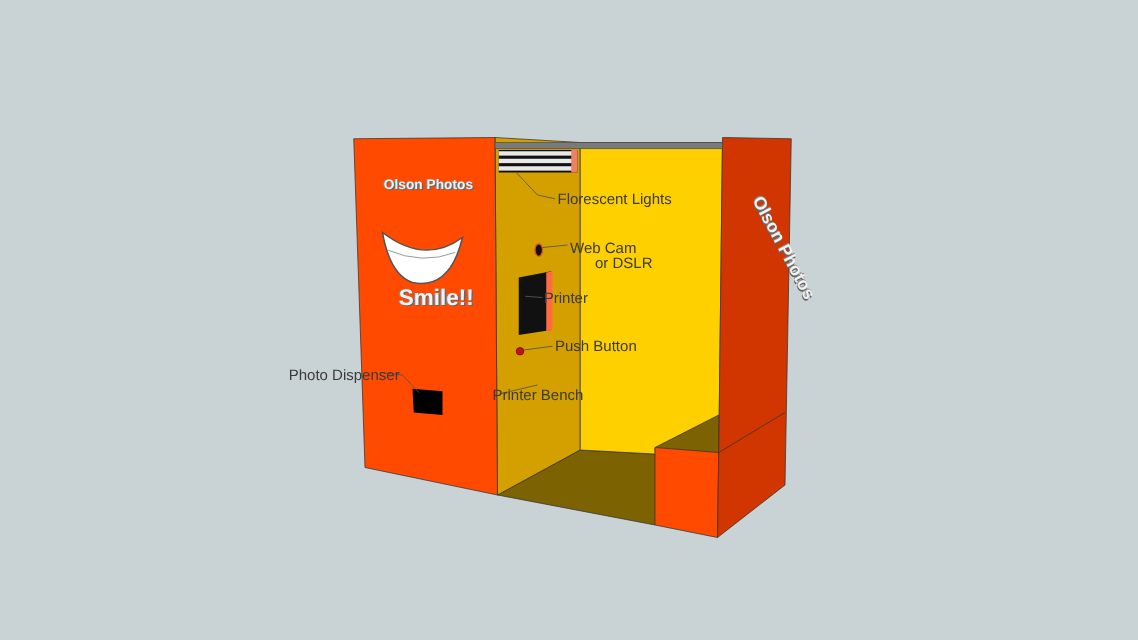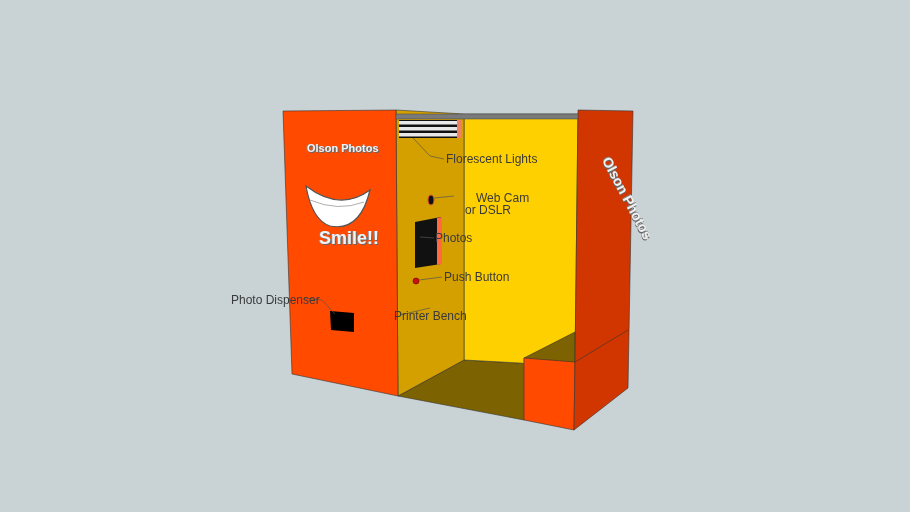--- a/index.html
+++ b/index.html
@@ -62,19 +62,19 @@
       <line x1="400" y1="315" x2="430" y2="308"></line>
       <polyline points="304,298 322,300 335,314"></polyline>
     </g>
   </svg>
 
   <div class="sign" style="left:307px;top:142px;font-size:11px;">Olson Photos</div>
   <div class="sign" style="left:319px;top:228px;font-size:18px;">Smile!!</div>
   <div class="sign" style="left:582px;top:190px;font-size:14px;transform:rotate(62deg);transform-origin:center;">Olson Photos</div>
 
   <div class="lbl" style="left:446px;top:154px;">Florescent Lights</div>
-  <div class="lbl" style="left:476px;top:193px;">Web Cam</div>
-  <div class="lbl" style="left:465px;top:205px;">or DSLR</div>
-  <div class="lbl" style="left:435px;top:233px;">Photos</div>
+  <div class="lbl" style="left:456px;top:193px;">Web Cam</div>
+  <div class="lbl" style="left:476px;top:205px;">or DSLR</div>
+  <div class="lbl" style="left:435px;top:233px;">Printer</div>
   <div class="lbl" style="left:444px;top:272px;text-align:right;">Push Button</div>
   <div class="lbl" style="left:394px;top:311px;">Printer Bench</div>
   <div class="lbl" style="left:231px;top:295px;">Photo Dispenser</div>
 </div>
 
 </body></html>

